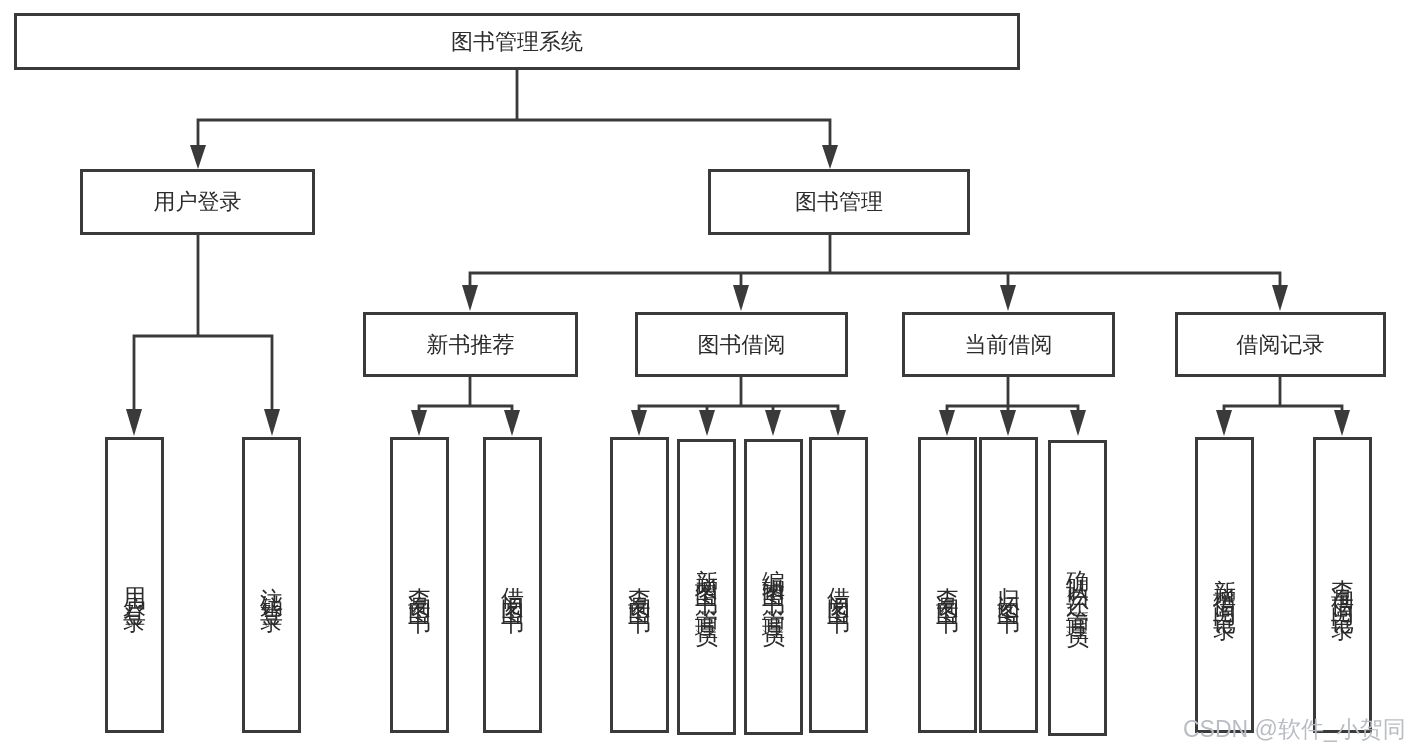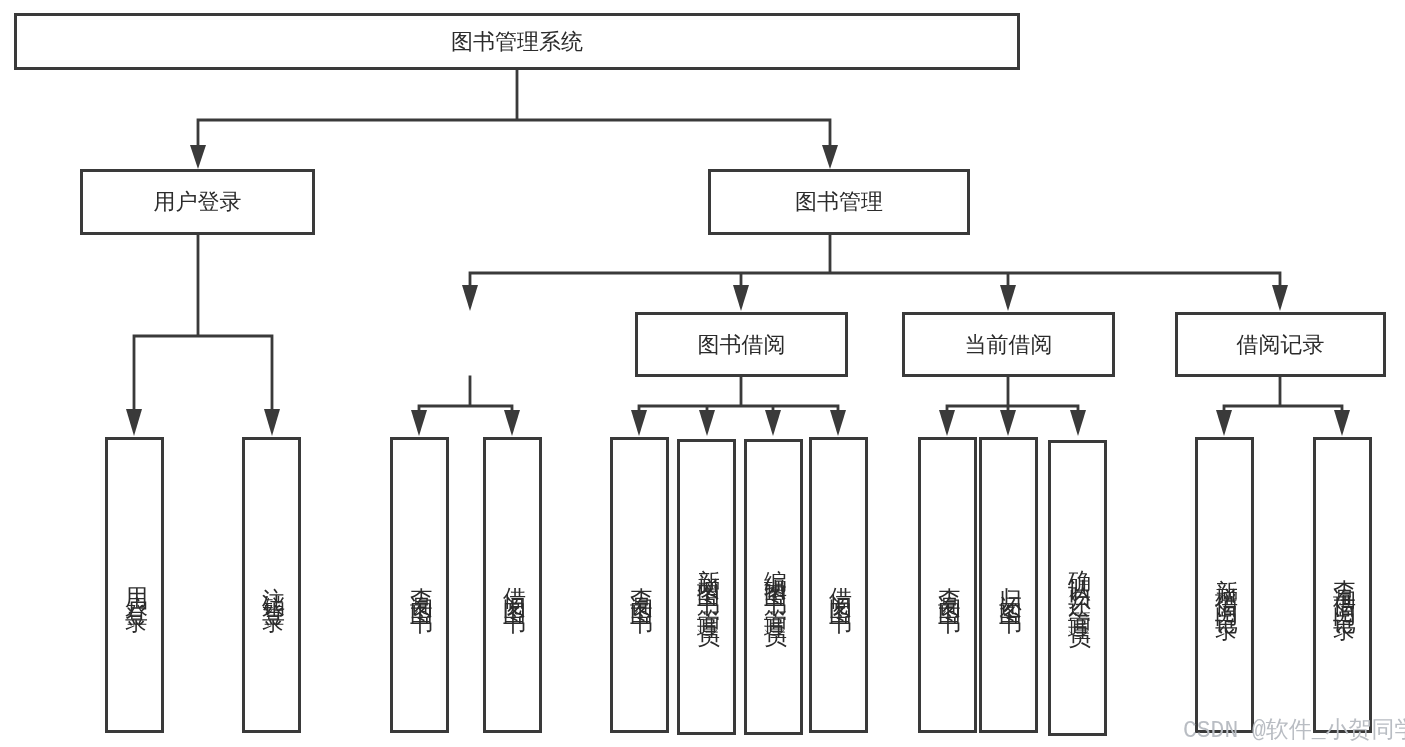--- a/index.html
+++ b/index.html
@@ -1,20 +1,20 @@
 <!DOCTYPE html>
 <html><head>
 <meta charset="utf-8">
 <style>
   html,body{margin:0;padding:0;background:#ffffff;}
   .stage{
     position:relative;
     width:1405px;height:747px;
     background:#ffffff;
-    font-family:Liberation Mono, monospace;
+    font-family:Liberation Sans, sans-serif;
     overflow:hidden;
   }
   .wires{position:absolute;left:0;top:0;z-index:1;}
   .box{
     position:absolute;
     box-sizing:border-box;
     border:3px solid #3a3a3a;
     background:#ffffff;
     display:flex;
     align-items:center;
@@ -93,20 +93,23 @@
     <span>图书管理系统</span>
   </div>
 
   <div class="box" style="left:80px;top:169px;width:235px;height:66px">
     <span>用户登录</span>
   </div>
   <div class="box" style="left:708px;top:169px;width:262px;height:66px">
     <span>图书管理</span>
   </div>
 
+  <div class="box" style="left:363px;top:312px;width:215px;height:65px">
+    <span>新书推荐</span>
+  </div>
   <div class="box" style="left:635px;top:312px;width:213px;height:65px">
     <span>图书借阅</span>
   </div>
   <div class="box" style="left:902px;top:312px;width:213px;height:65px">
     <span>当前借阅</span>
   </div>
   <div class="box" style="left:1175px;top:312px;width:211px;height:65px">
     <span>借阅记录</span>
   </div>
 

